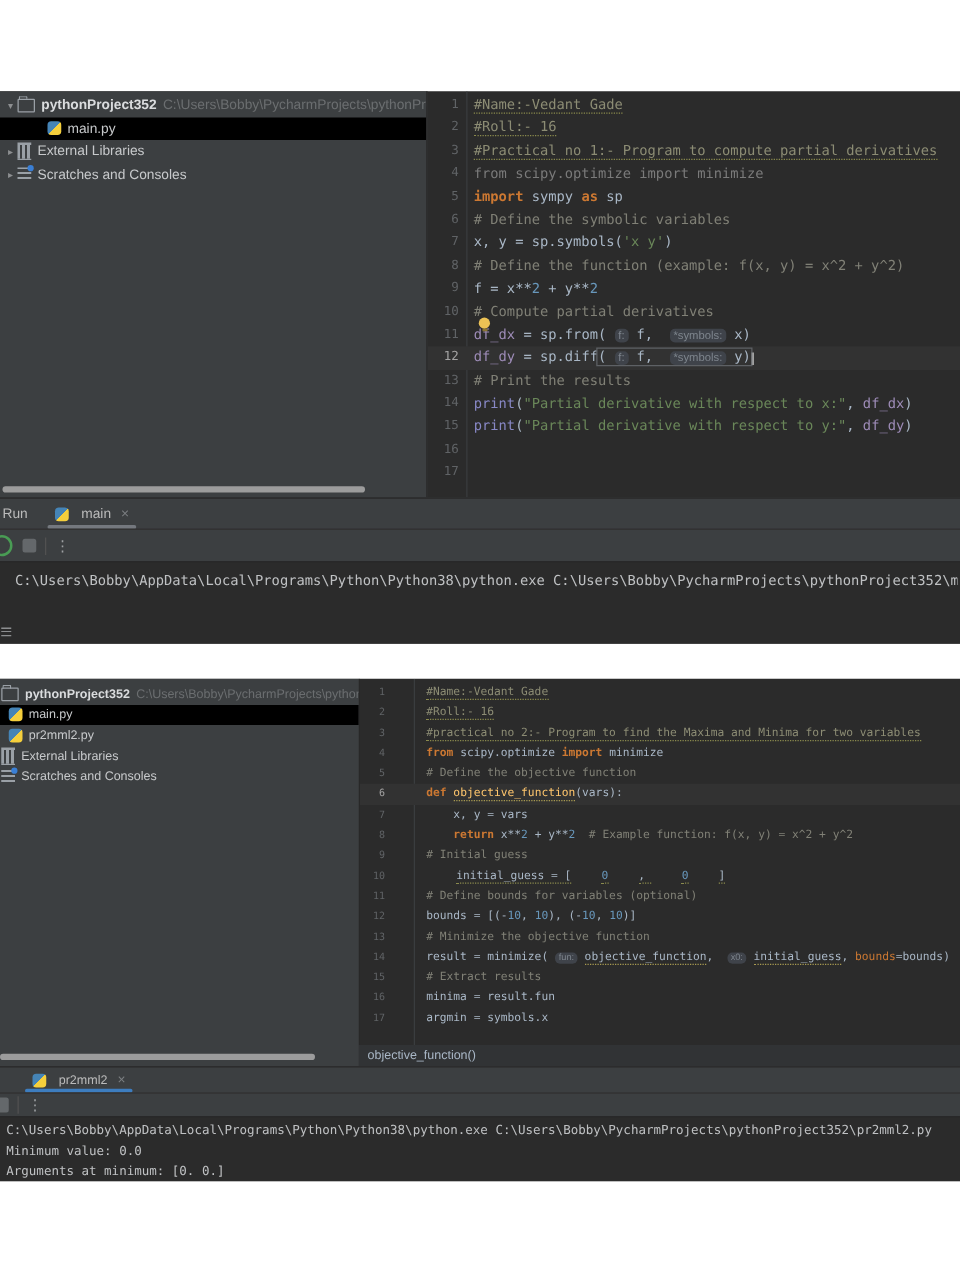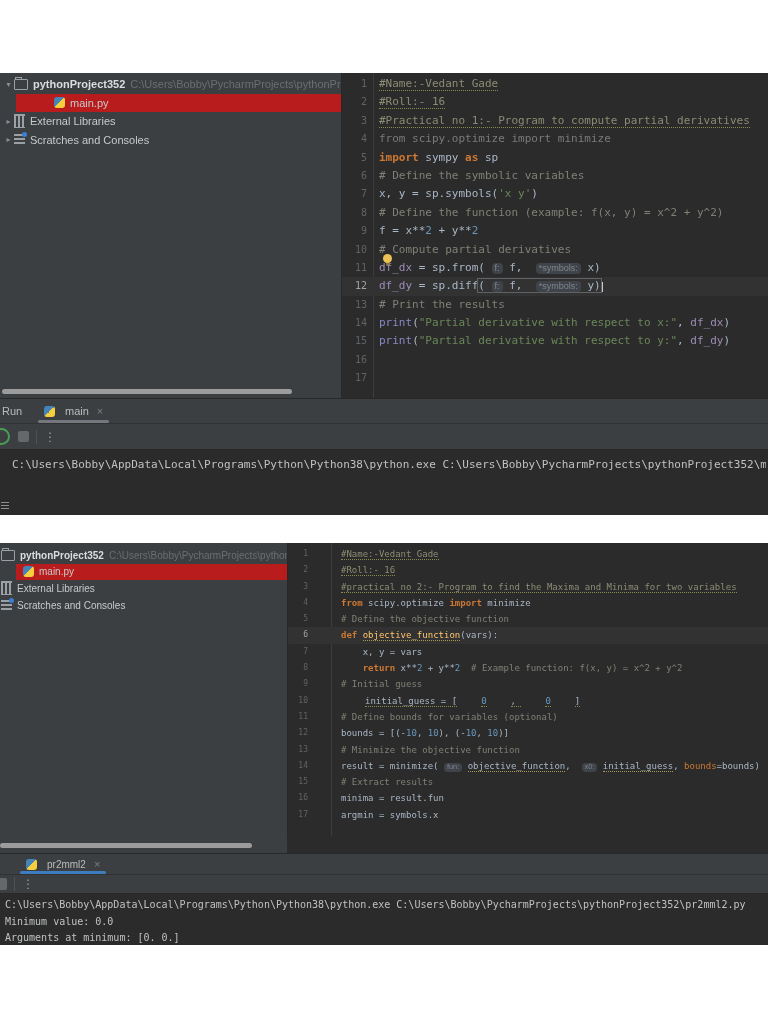--- a/index.html
+++ b/index.html
@@ -15,21 +15,21 @@
   .s2 .main-row{height:293px;}
   .project-panel{position:relative;background:#3c3f41;flex:none;overflow:hidden;border-right:1px solid #282828;}
   .s1 .project-panel{width:341px;}
   .s2 .project-panel{width:287px;}
   .tree{position:absolute;left:0;right:0;}
   .s1 .tree{top:2px;}
   .s2 .tree{top:4px;}
   .tree-row{display:flex;align-items:center;white-space:nowrap;color:#afb1b3;overflow:hidden;}
   .s1 .tree-row{height:18.5px;font-size:11px;}
   .s2 .tree-row{height:16.6px;font-size:10px;}
-  .tree-row.sel{background:#b91c1c;margin-left:16px;}
+  .tree-row.sel{background:#000000;}
   .chev{flex:none;width:11px;color:#8c8e90;font-size:8px;text-align:center;}
   .tname{color:#c7c9cb;}
   .tname.proj{font-weight:bold;color:#dadcde;}
   .tpath{color:#6b6e70;margin-left:5px;}
   .ticon{flex:none;display:inline-block;position:relative;margin-right:5px;}
   .ticon.python{width:11px;height:11px;border-radius:3px;
     background:linear-gradient(135deg,#4584b6 50%,#f5cf3c 50%);}
   .ticon.folder{width:12px;height:9px;border:1px solid #9aa0a6;border-radius:1px;margin-top:1px;}
   .ticon.folder::before{content:"";position:absolute;top:-3px;left:0;width:5px;height:2px;
     border:1px solid #9aa0a6;border-bottom:none;border-radius:1px 1px 0 0;}
@@ -209,20 +209,24 @@
         <div class="tree">
             <div class="tree-row" style="padding-left: 1px;">
               <span class="ticon folder"></span>
               <span class="tname proj">pythonProject352</span>
               <span class="tpath">C:\Users\Bobby\PycharmProjects\pythonProj</span>
             </div>
             <div class="tree-row sel" style="padding-left: 7px;">
               <span class="ticon python"></span>
               <span class="tname">main.py</span>
             </div>
+            <div class="tree-row" style="padding-left: 7px;">
+              <span class="ticon python"></span>
+              <span class="tname">pr2mml2.py</span>
+            </div>
             <div class="tree-row" style="padding-left: 1px;">
               <span class="ticon library"></span>
               <span class="tname">External Libraries</span>
             </div>
             <div class="tree-row" style="padding-left: 1px;">
               <span class="ticon scratches"></span>
               <span class="tname">Scratches and Consoles</span>
             </div>
           </div>
       </div>
@@ -246,20 +250,21 @@
             <div class="code-row"><span class="lnum">15</span><span class="code-text"><span class="tok-c code-seg"># Extract results</span></span></div>
             <div class="code-row"><span class="lnum">16</span><span class="code-text"><span class="tok-w code-seg">minima = result.fun</span></span></div>
             <div class="code-row"><span class="lnum">17</span><span class="code-text"><span class="tok-w code-seg">argmin = symbols.x</span></span></div>
           </div>
       </div>
     </div>
     <div class="crumb-row">
       <div class="crumb-left">
         <div class="hscroll"></div>
       </div>
+      <div class="crumb-right">objective_function()</div>
     </div>
     <div class="tabbar">
       <span class="run-label"></span>
       <div class="tab">
         <span class="ticon python"></span>
         <span class="tab-label">pr2mml2</span>
         <span class="tab-close">×</span>
       </div>
     </div>
     <div class="toolbar">

